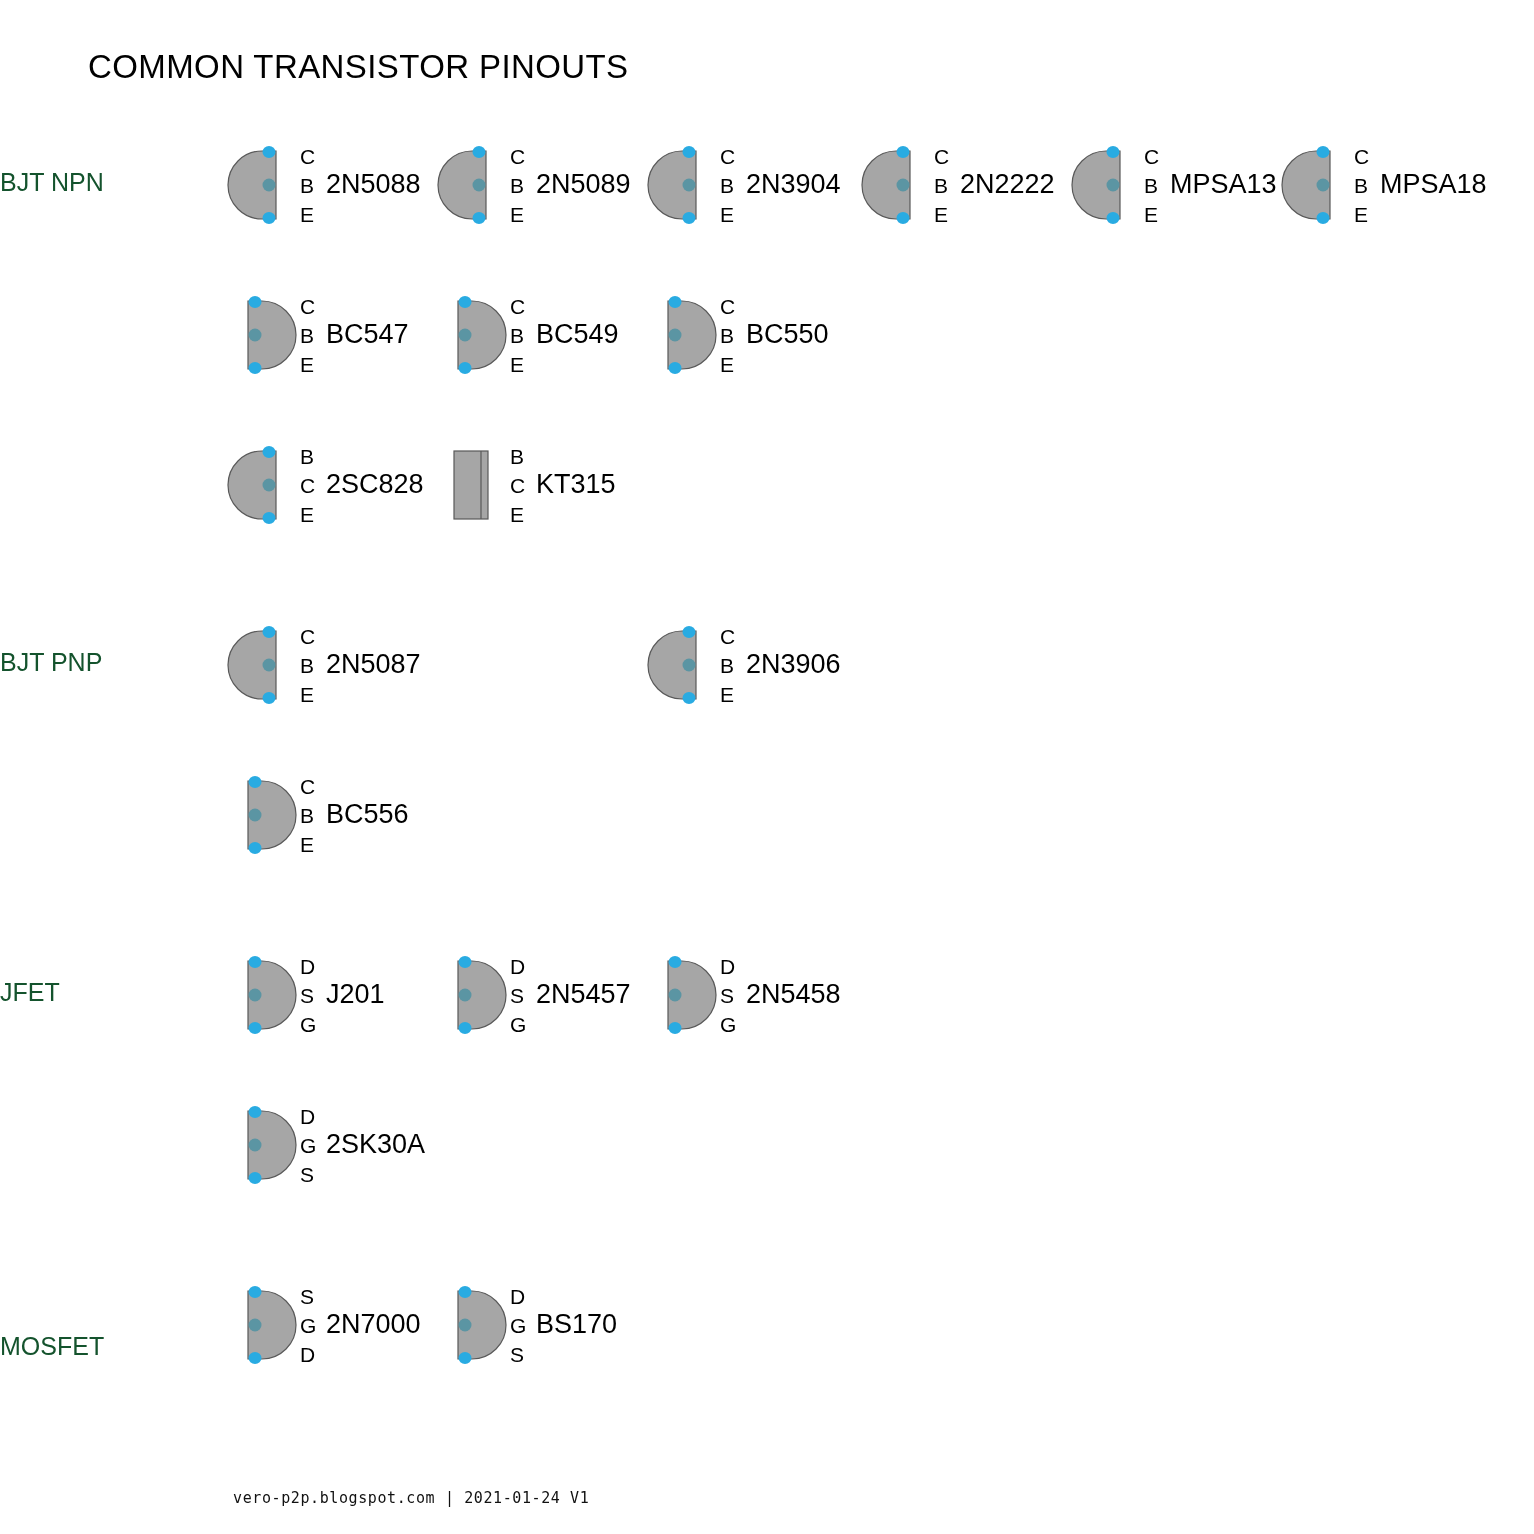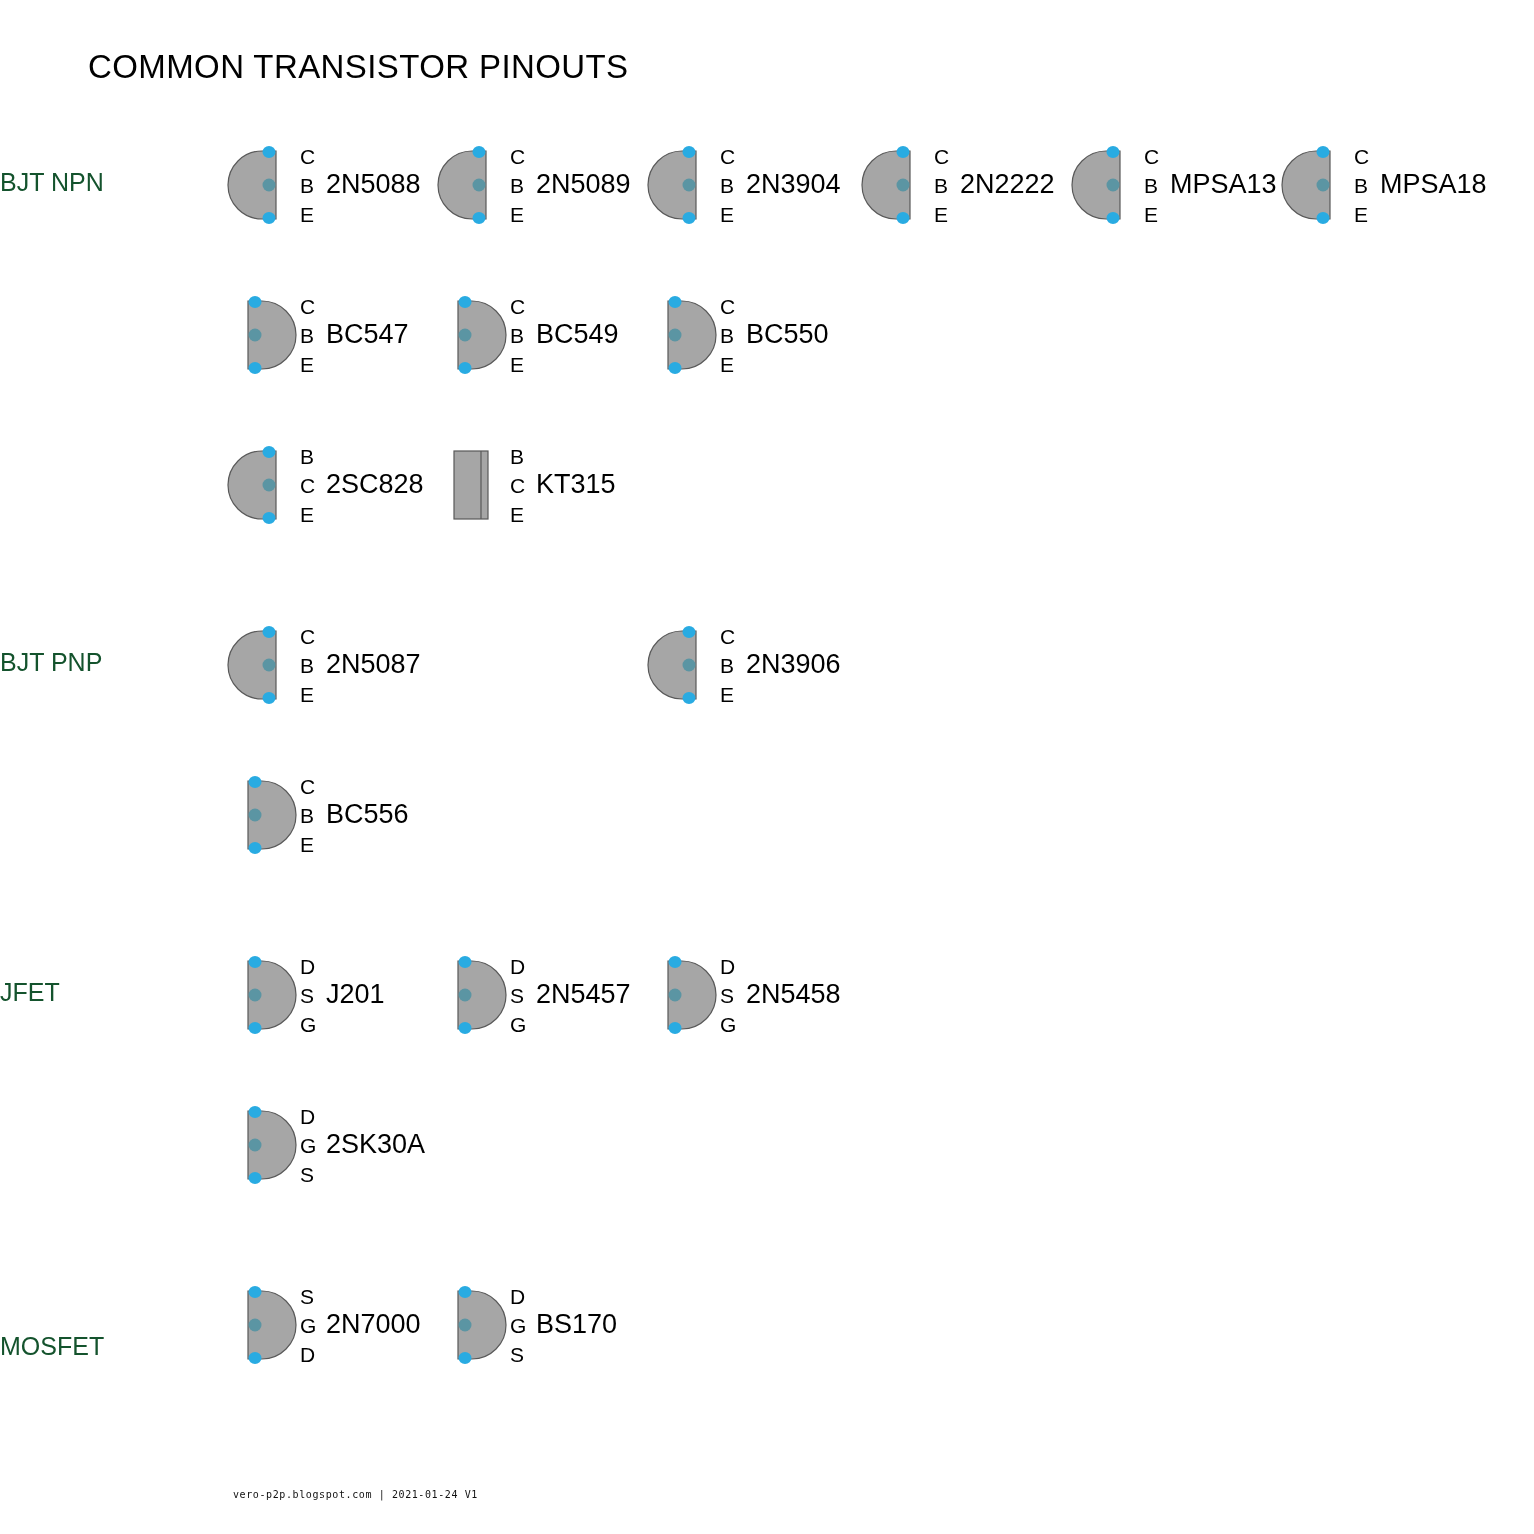--- a/index.html
+++ b/index.html
@@ -103,21 +103,21 @@
     white-space: nowrap;
     color: #000;
   }
 
   
   #footer {
     position: absolute;
     left: 233px;
     top: 1489px;
     font-family: "DejaVu Sans Mono", monospace;
-    font-size: 10px;
+    font-size: 15px;
     letter-spacing: 0.6px;
     color: #111;
     white-space: nowrap;
   }
 </style>
 </head>
 <body style="background: rgb(255, 255, 255);">
 
 <div id="page-title">COMMON TRANSISTOR PINOUTS</div>
 

